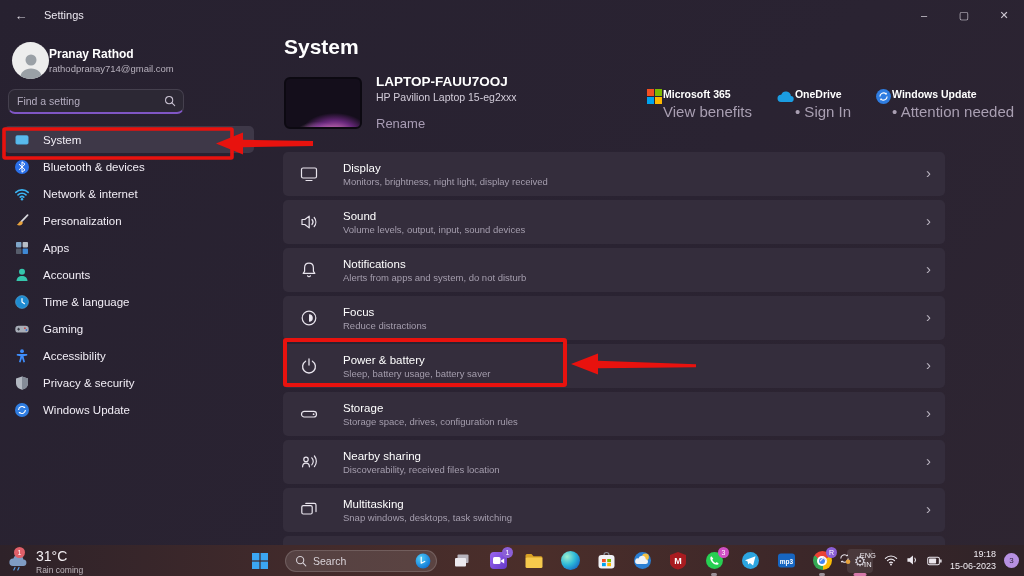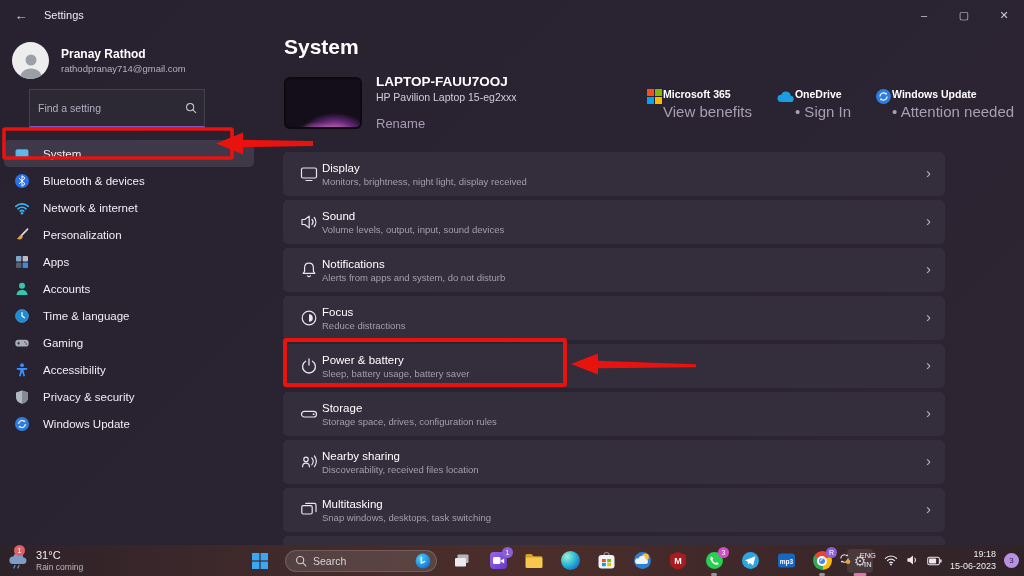--- a/index.html
+++ b/index.html
@@ -11,26 +11,26 @@
   
   .titlebar { position:absolute; top:0; left:0; right:0; height:30px; display:flex; align-items:center; }
   .back { width:30px; text-align:center; margin-left:6px; color:#d9d5de; font-size:13px; }
   .tb-title { font-size:11px; color:#ece8f0; margin-left:8px; }
   .win-controls { position:absolute; right:0; top:0; height:30px; display:flex; }
   .win-controls span { width:40px; height:30px; display:flex; align-items:center; justify-content:center;
     font-size:11px; color:#cfcad4; }
 
   
   .sidebar { position:absolute; top:30px; left:0; width:258px; bottom:31px; }
-  .profile { display:flex; align-items:center; gap:12px; margin:12px 16px 10px 12px; }
+  .profile { display:flex; align-items:center; gap:0; margin:12px 16px 10px 12px; }
   .avatar { width:37px; height:37px; border-radius:50%; background:#ededed; display:flex; align-items:flex-end; justify-content:center; overflow:hidden; }
   .p-name { font-size:12px; font-weight:bold; color:#fff; }
   .p-mail { font-size:9.5px; color:#b7b1bd; margin-top:2px; }
-  .searchbox { position:relative; margin:10px 16px 12px 29px; width:176px; height:39px;
-    background:#2c2834; border:1px solid #45404e; border-bottom:2px solid #8056c5; border-radius:0;
+  .searchbox { position:relative; margin:10px 16px 12px 8px; width:176px; height:25px;
+    background:#2c2834; border:1px solid #45404e; border-bottom:2px solid #8056c5; border-radius:7px;
     display:flex; align-items:center; }
   .searchbox input { flex:1; background:transparent; border:none; outline:none; color:#e7e2ec;
     font-size:10.5px; padding:0 4px 0 8px; font-family:"Liberation Sans",sans-serif; }
   .searchbox input::placeholder { color:#b4adc0; }
   .searchbox .mag { margin-right:7px; display:flex; }
   .nav { margin-top:4px; }
   .nav-item { height:27px; margin:0 4px; padding:0 10px; display:flex; align-items:center; gap:13px;
     border-radius:5px; cursor:default; }
   .nav-item.selected { background:#3e3848; }
   .nav-item .nlabel { font-size:11.5px; color:#f1edf5; }
@@ -47,34 +47,34 @@
   .dev-name { font-size:13.5px; font-weight:bold; color:#fff; }
   .dev-model { font-size:10.5px; color:#d3cdda; margin-top:2px; }
   .dev-rename { font-size:13px; color:#a89cb4; margin-top:13px; }
   .quick { position:absolute; left:646px; top:88px; display:flex; gap:24px; }
   .qitem { display:flex; align-items:flex-start; }
   .q-title { font-size:10.5px; font-weight:bold; color:#fff; }
   .q-sub { font-size:15px; color:#a99fb2; margin-top:3px; }
 
   .cards { position:absolute; left:283px; top:152px; width:662px; }
   .card { position:relative; height:44px; margin-bottom:4px; background:#342d3c; border-radius:5px;
-    display:flex; align-items:center; padding-left:16px; gap:3px; }
+    display:flex; align-items:center; padding-left:16px; gap:24px; }
   .c-title { font-size:11.5px; color:#fff; }
   .c-sub { font-size:9.5px; color:#a59eae; margin-top:2px; }
   .chev { position:absolute; right:14px; top:50%; transform:translateY(-58%); font-size:15px; color:#b9b3bf; }
   .card-partial { height:10px; background:#342d3c; border-radius:5px 5px 0 0; }
 
   
   .taskbar { position:absolute; left:0; right:0; bottom:0; height:31px;
     background:linear-gradient(90deg,#2e2229 0%,#412a2b 28%,#4b2e2a 52%,#3c2729 78%,#2f2328 100%); }
   .tb-weather { position:absolute; left:6px; top:3px; display:flex; align-items:center; gap:6px; }
   .w-icon { position:relative; width:24px; height:24px; }
   .w-badge { position:absolute; top:-3px; left:8px; min-width:11px; height:11px; border-radius:6px;
     background:#e0606a; color:#fff; font-size:7px; display:flex; align-items:center; justify-content:center; padding:0 2px; }
-  .w-temp { font-size:11px; color:#f2eef2; }
+  .w-temp { font-size:14px; color:#f2eef2; }
   .w-cond { font-size:8.5px; color:#beb6bc; margin-top:1px; }
   .tb-center { position:absolute; left:249px; top:0; height:31px; display:flex; align-items:center; gap:14px; }
   .tb-ic { width:22px; height:22px; display:flex; align-items:center; justify-content:center; position:relative; }
   .pill { width:152px; height:22px; border-radius:12px; background:rgba(255,255,255,.11);
     border:1px solid rgba(255,255,255,.15); display:flex; align-items:center; padding:0 5px 0 9px; gap:6px; }
   .pill .ptext { flex:1; font-size:10.5px; color:#d9d3d9; }
   .badge { position:absolute; top:-3px; right:-4px; min-width:11px; height:11px; border-radius:6px;
     color:#fff; font-size:7px; display:flex; align-items:center; justify-content:center; padding:0 2px; }
   .badge.pink { background:#cf4fc4; }
   .badge.purple { background:#8b5fd6; }

